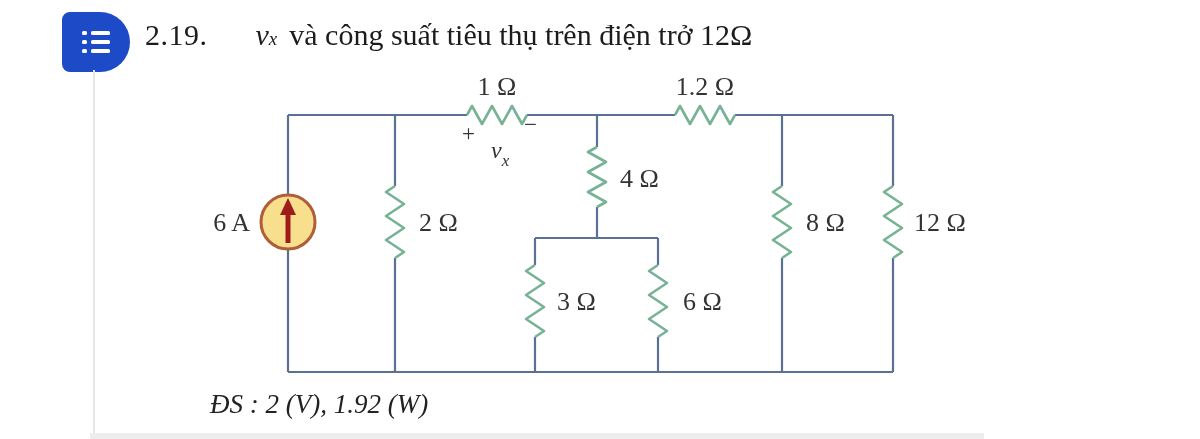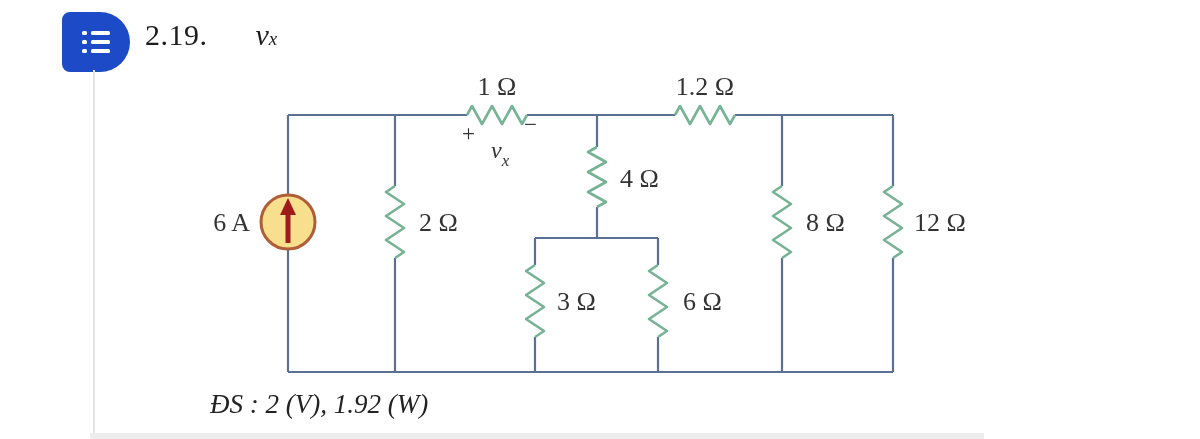--- a/index.html
+++ b/index.html
@@ -73,20 +73,21 @@
         <rect x="1" y="20" width="5" height="4" rx="1.5"></rect>
         <rect x="10" y="20" width="19" height="4" rx="1.5"></rect>
       </g>
     </svg>
   </div>
   <div class="timeline"></div>
 
   <div class="title-row">
     <span class="prob-num">2.19.</span>
     <span class="vx">v</span><sub>x</sub>
+    <span class="suffix">và công suất tiêu thụ trên điện trở 12Ω</span>
   </div>
 
   <svg class="circuit-svg" width="1200" height="439" viewBox="0 0 1200 439">
 
     <g stroke="#5a7194" stroke-width="2.2" fill="none">
       <path d="M288,115 H467 M527,115 H675 M735,115 H893"></path>
       <path d="M288,115 V372"></path>
       <path d="M893,115 V186 M893,258 V372"></path>
       <path d="M288,372 H893"></path>
       <path d="M395,115 V186 M395,258 V372"></path>

